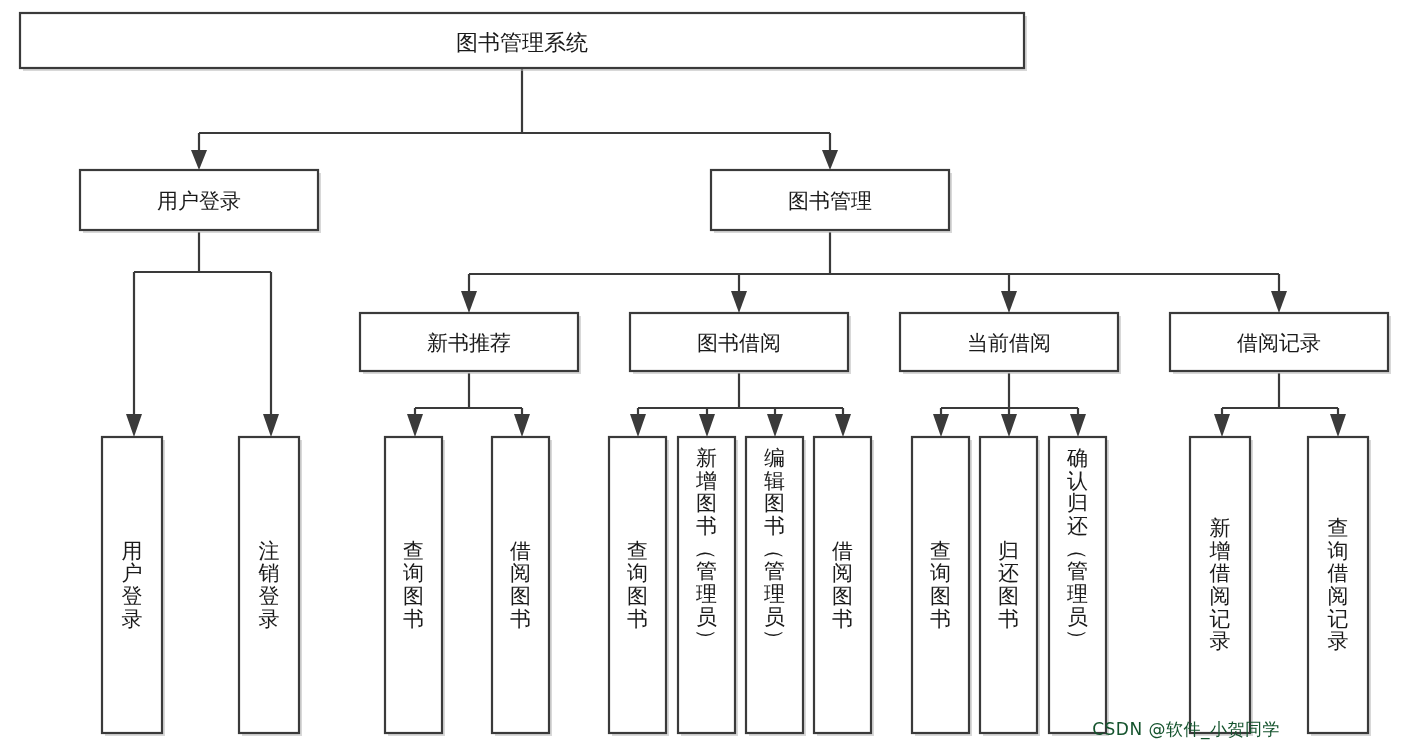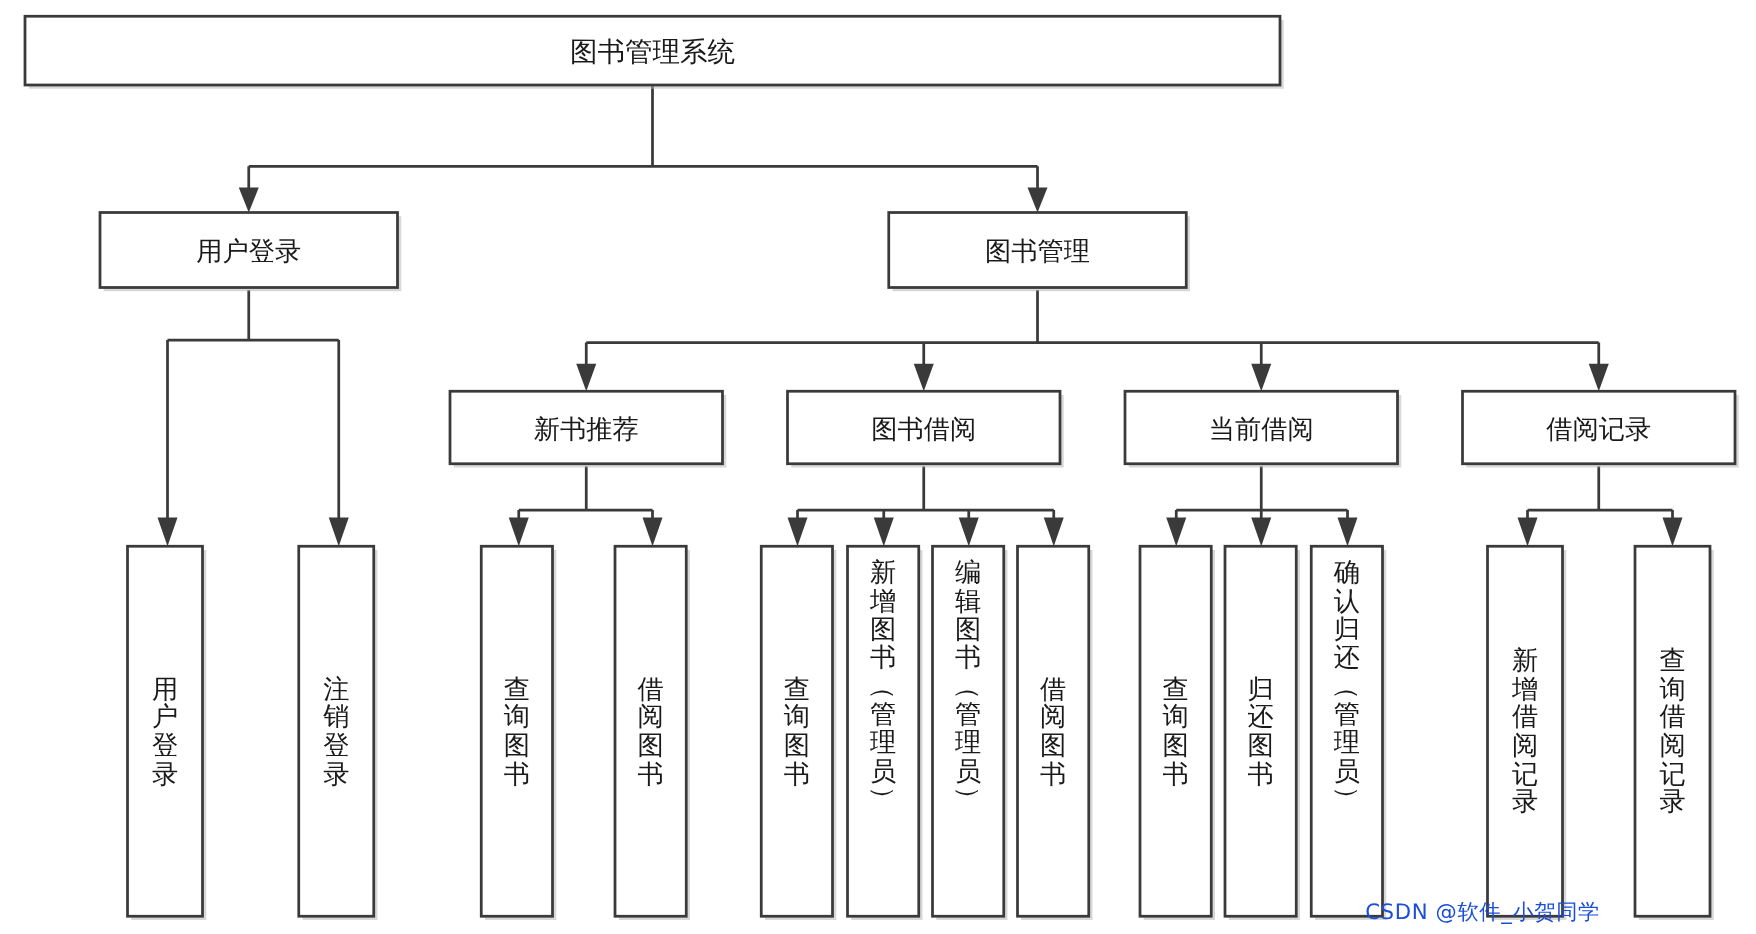--- a/index.html
+++ b/index.html
@@ -77,21 +77,21 @@
   .vlabel span.paren {
     display: block;
     transform: rotate(90deg);
   }
   .watermark {
     position: absolute;
     right: 8px;
     bottom: 6px;
     font-family: "DejaVu Sans", "Liberation Sans", sans-serif;
     font-size: 17px;
-    color: #1d4ed8;
+    color: #14532d;
     letter-spacing: 0.5px;
     white-space: nowrap;
   }
 </style>
 </head>
 <body>
 
 <div id="diagram-root">
 
   <svg id="tree-svg" viewBox="0 0 1405 747">

